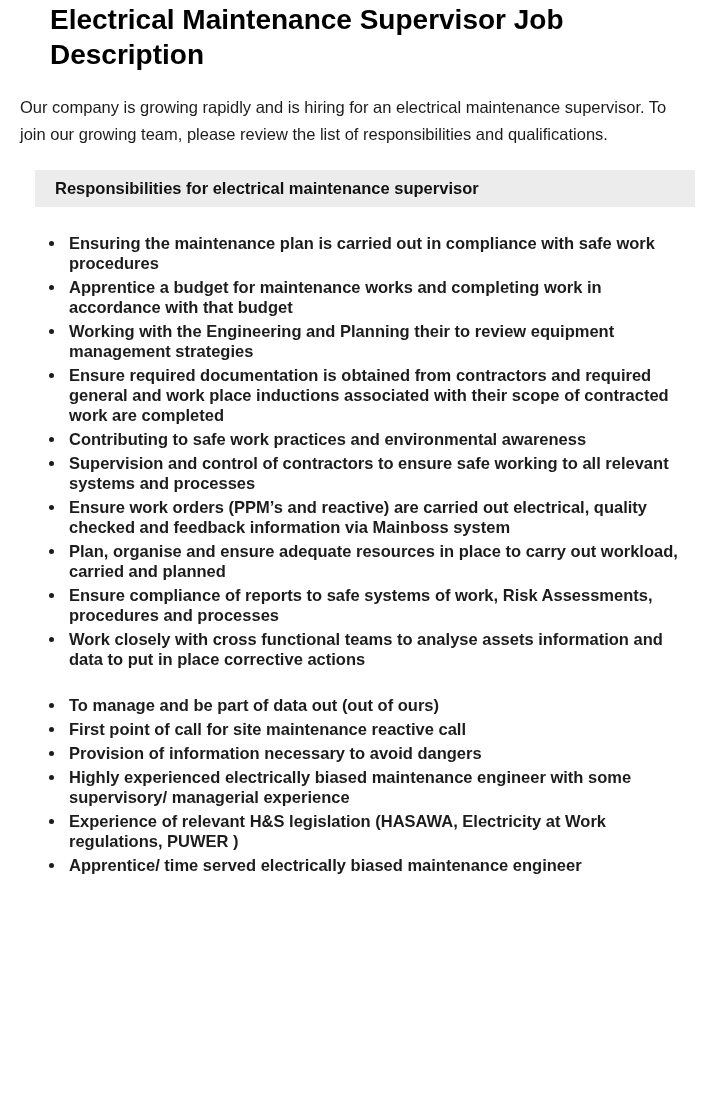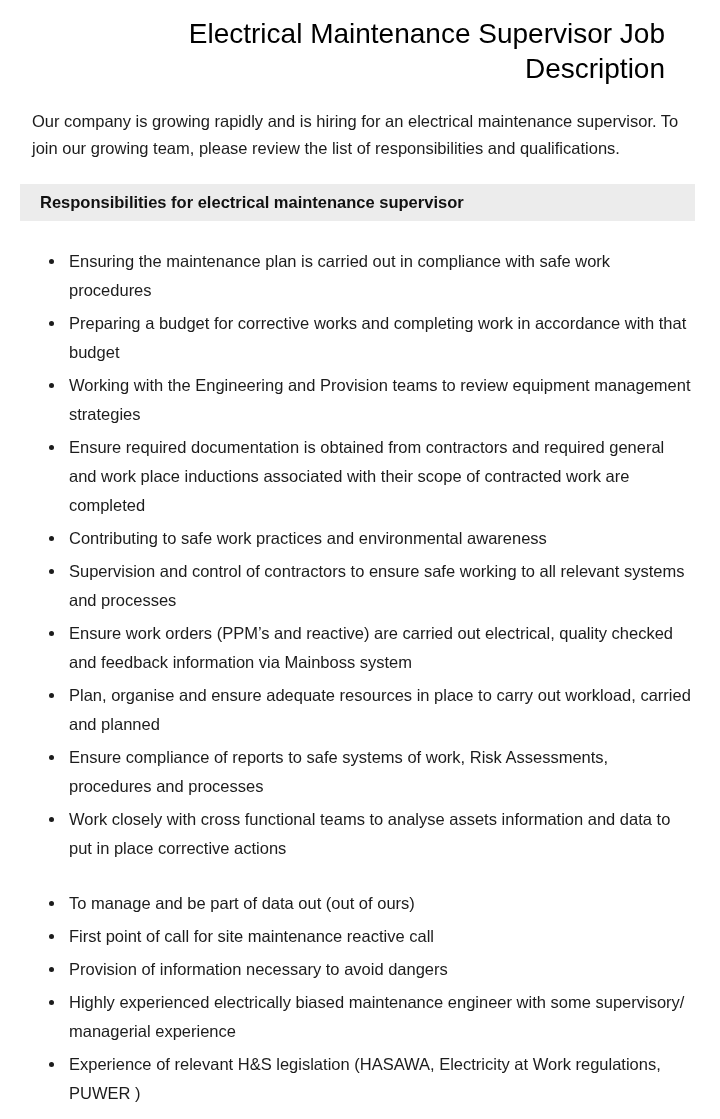--- a/index.html
+++ b/index.html
@@ -11,70 +11,72 @@
     background: #ffffff;
     font-family: "Liberation Sans", sans-serif;
     color: #1c1c1c;
   }
   .page {
     padding: 0 25px 0 20px;
   }
   .doc-title {
     font-size: 28px;
     line-height: 35px;
-    font-weight: 400;
+    font-weight: 700;
     color: #000000;
-    text-align: right;
-    margin: 16px 30px 22px 30px;
+    text-align: left;
+    margin: 2px 30px 22px 30px;
   }
   .intro {
     font-size: 16.5px;
     line-height: 27px;
-    margin: 0 0 22px 12px;
+    margin: 0 0 22px 0;
     color: #1c1c1c;
   }
   .section-heading {
     background: #ececec;
     font-weight: 700;
     font-size: 16.5px;
     line-height: 18px;
     padding: 9px 20px 10px 20px;
     color: #111111;
+    margin-left: 15px;
   }
   ul.items {
     margin: 26px 0 24px 0;
     padding-left: 46px;
     list-style: disc;
   }
   ul.items.last {
     margin-bottom: 0;
   }
   ul.items li {
     font-size: 16.5px;
-    line-height: 29px;
+    line-height: 20px;
     margin-bottom: 4px;
     padding-left: 3px;
     color: #1c1c1c;
+    font-weight: bold;
   }
 </style>
 </head>
 <body>
 
 <div class="page">
 
   <h1 class="doc-title">Electrical Maintenance Supervisor Job Description</h1>
 
   <p class="intro">Our company is growing rapidly and is hiring for an electrical maintenance supervisor. To join our growing team, please review the list of responsibilities and qualifications.</p>
 
   <div class="section-heading">Responsibilities for electrical maintenance supervisor</div>
 
   <ul class="items">
     <li>Ensuring the maintenance plan is carried out in compliance with safe work procedures</li>
-    <li>Preparing a budget for corrective works and completing work in accordance with that budget</li>
-    <li>Working with the Engineering and Provision teams to review equipment management strategies</li>
+    <li>Apprentice a budget for maintenance works and completing work in accordance with that budget</li>
+    <li>Working with the Engineering and Planning their to review equipment management strategies</li>
     <li>Ensure required documentation is obtained from contractors and required general and work place inductions associated with their scope of contracted work are completed</li>
     <li>Contributing to safe work practices and environmental awareness</li>
     <li>Supervision and control of contractors to ensure safe working to all relevant systems and processes</li>
     <li>Ensure work orders (PPM’s and reactive) are carried out electrical, quality checked and feedback information via Mainboss system</li>
     <li>Plan, organise and ensure adequate resources in place to carry out workload, carried and planned</li>
     <li>Ensure compliance of reports to safe systems of work, Risk Assessments, procedures and processes</li>
     <li>Work closely with cross functional teams to analyse assets information and data to put in place corrective actions</li>
   </ul>
 
 

